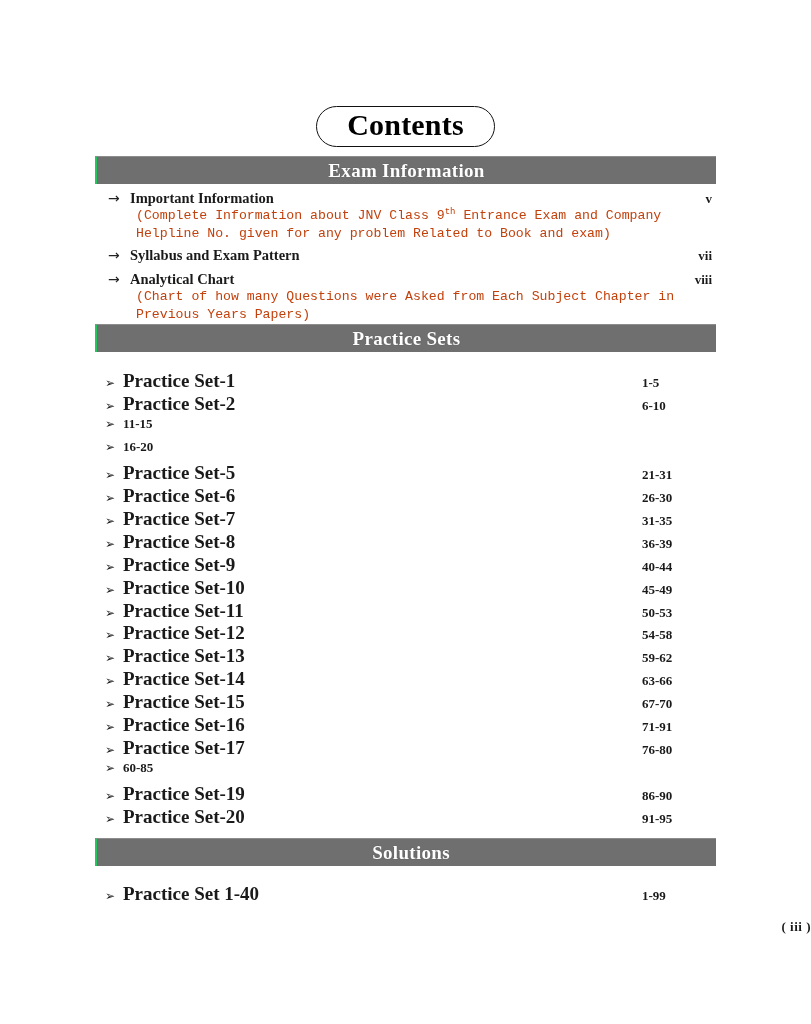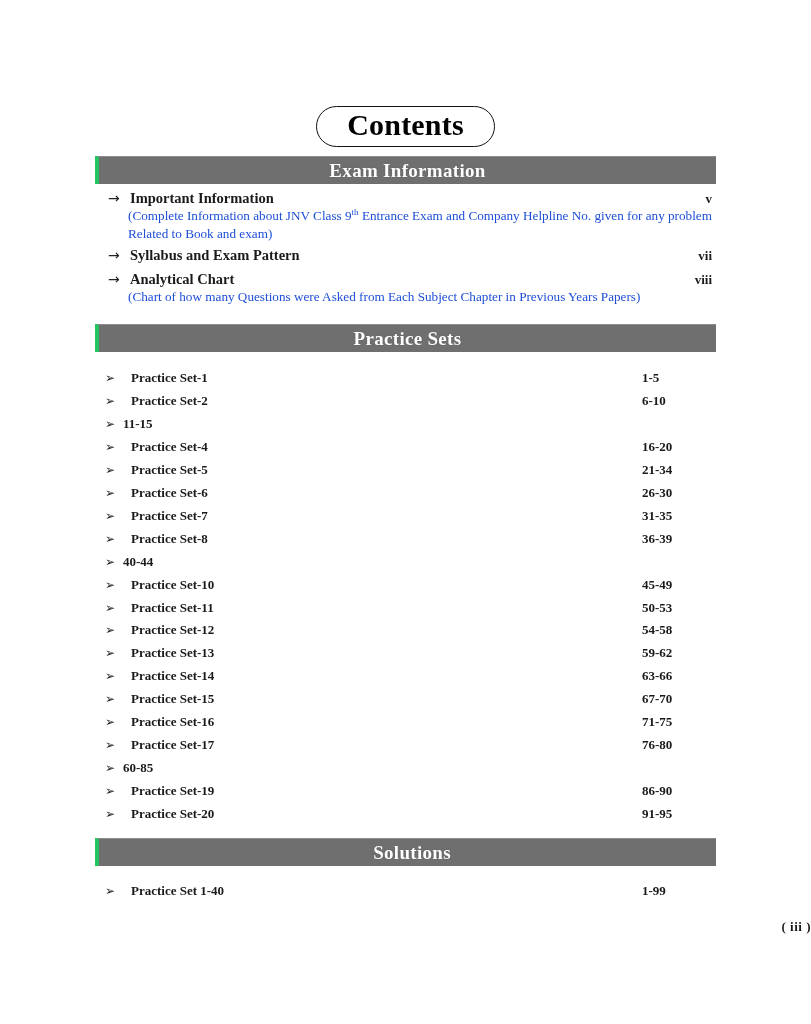--- a/index.html
+++ b/index.html
@@ -40,21 +40,21 @@
     color: #000000;
   }
 
   
   .band {
     position: absolute;
     left: 95px;
     width: 621px;
     height: 28px;
     background: #6f6f6f;
-    border-left: 4px solid #22c55e;
+    border-left: 2px solid #22c55e;
     border-top: 1px solid #8c8c8c;
     box-sizing: border-box;
     display: flex;
     align-items: center;
     justify-content: center;
   }
   .band .band-text {
     color: #ffffff;
     font-weight: bold;
     font-size: 19px;
@@ -87,24 +87,25 @@
     flex: 1 1 auto;
     white-space: nowrap;
   }
   .exam-page {
     font-weight: bold;
     font-size: 13px;
     text-align: right;
     flex: 0 0 60px;
   }
   .exam-sub {
-    margin-left: 20px;
+    margin-left: 28px;
     font-size: 13.2px;
     line-height: 1.33;
-    color: #1d4ed8;
+    color: #c2410c;
+    font-family: Liberation Mono, monospace;
   }
   .exam-sub sup {
     font-size: 9px;
     vertical-align: super;
     line-height: 0;
   }
 
   
   .set-row {
     position: absolute;
@@ -116,23 +117,22 @@
   .set-bullet {
     flex: 0 0 18px;
     font-size: 12px;
     font-family: "DejaVu Sans", sans-serif;
     color: #222222;
     line-height: 1;
   }
   .set-label {
     flex: 1 1 auto;
     font-weight: bold;
-    font-size: 13px;
+    font-size: 19px;
     white-space: nowrap;
-    margin-left: 8px;
   }
   .set-page {
     flex: 0 0 70px;
     font-weight: bold;
     font-size: 13px;
   }
 
   
   .footer {
     position: absolute;
@@ -200,45 +200,45 @@
         <span class="set-bullet">➢</span>
         <span class="set-label">Practice Set-2</span>
         <span class="set-page">6-10</span>
       </div>
       <div class="set-row" style="top: 415.9px;">
         <span class="set-bullet">➢</span>
         <span class="set-page">11-15</span>
       </div>
       <div class="set-row" style="top: 438.85px;">
         <span class="set-bullet">➢</span>
-        <span class="set-label">Practice Set-4</span>
         <span class="set-page">16-20</span>
       </div>
       <div class="set-row" style="top: 461.8px;">
         <span class="set-bullet">➢</span>
         <span class="set-label">Practice Set-5</span>
-        <span class="set-page">21-34</span>
+        <span class="set-page">21-31</span>
       </div>
       <div class="set-row" style="top: 484.75px;">
         <span class="set-bullet">➢</span>
         <span class="set-label">Practice Set-6</span>
         <span class="set-page">26-30</span>
       </div>
       <div class="set-row" style="top: 507.7px;">
         <span class="set-bullet">➢</span>
         <span class="set-label">Practice Set-7</span>
         <span class="set-page">31-35</span>
       </div>
       <div class="set-row" style="top: 530.65px;">
         <span class="set-bullet">➢</span>
         <span class="set-label">Practice Set-8</span>
         <span class="set-page">36-39</span>
       </div>
       <div class="set-row" style="top: 553.6px;">
         <span class="set-bullet">➢</span>
+        <span class="set-label">Practice Set-9</span>
         <span class="set-page">40-44</span>
       </div>
       <div class="set-row" style="top: 576.55px;">
         <span class="set-bullet">➢</span>
         <span class="set-label">Practice Set-10</span>
         <span class="set-page">45-49</span>
       </div>
       <div class="set-row" style="top: 599.5px;">
         <span class="set-bullet">➢</span>
         <span class="set-label">Practice Set-11</span>
@@ -260,21 +260,21 @@
         <span class="set-page">63-66</span>
       </div>
       <div class="set-row" style="top: 691.3px;">
         <span class="set-bullet">➢</span>
         <span class="set-label">Practice Set-15</span>
         <span class="set-page">67-70</span>
       </div>
       <div class="set-row" style="top: 714.25px;">
         <span class="set-bullet">➢</span>
         <span class="set-label">Practice Set-16</span>
-        <span class="set-page">71-75</span>
+        <span class="set-page">71-91</span>
       </div>
       <div class="set-row" style="top: 737.2px;">
         <span class="set-bullet">➢</span>
         <span class="set-label">Practice Set-17</span>
         <span class="set-page">76-80</span>
       </div>
       <div class="set-row" style="top: 760.15px;">
         <span class="set-bullet">➢</span>
         <span class="set-page">60-85</span>
       </div>

